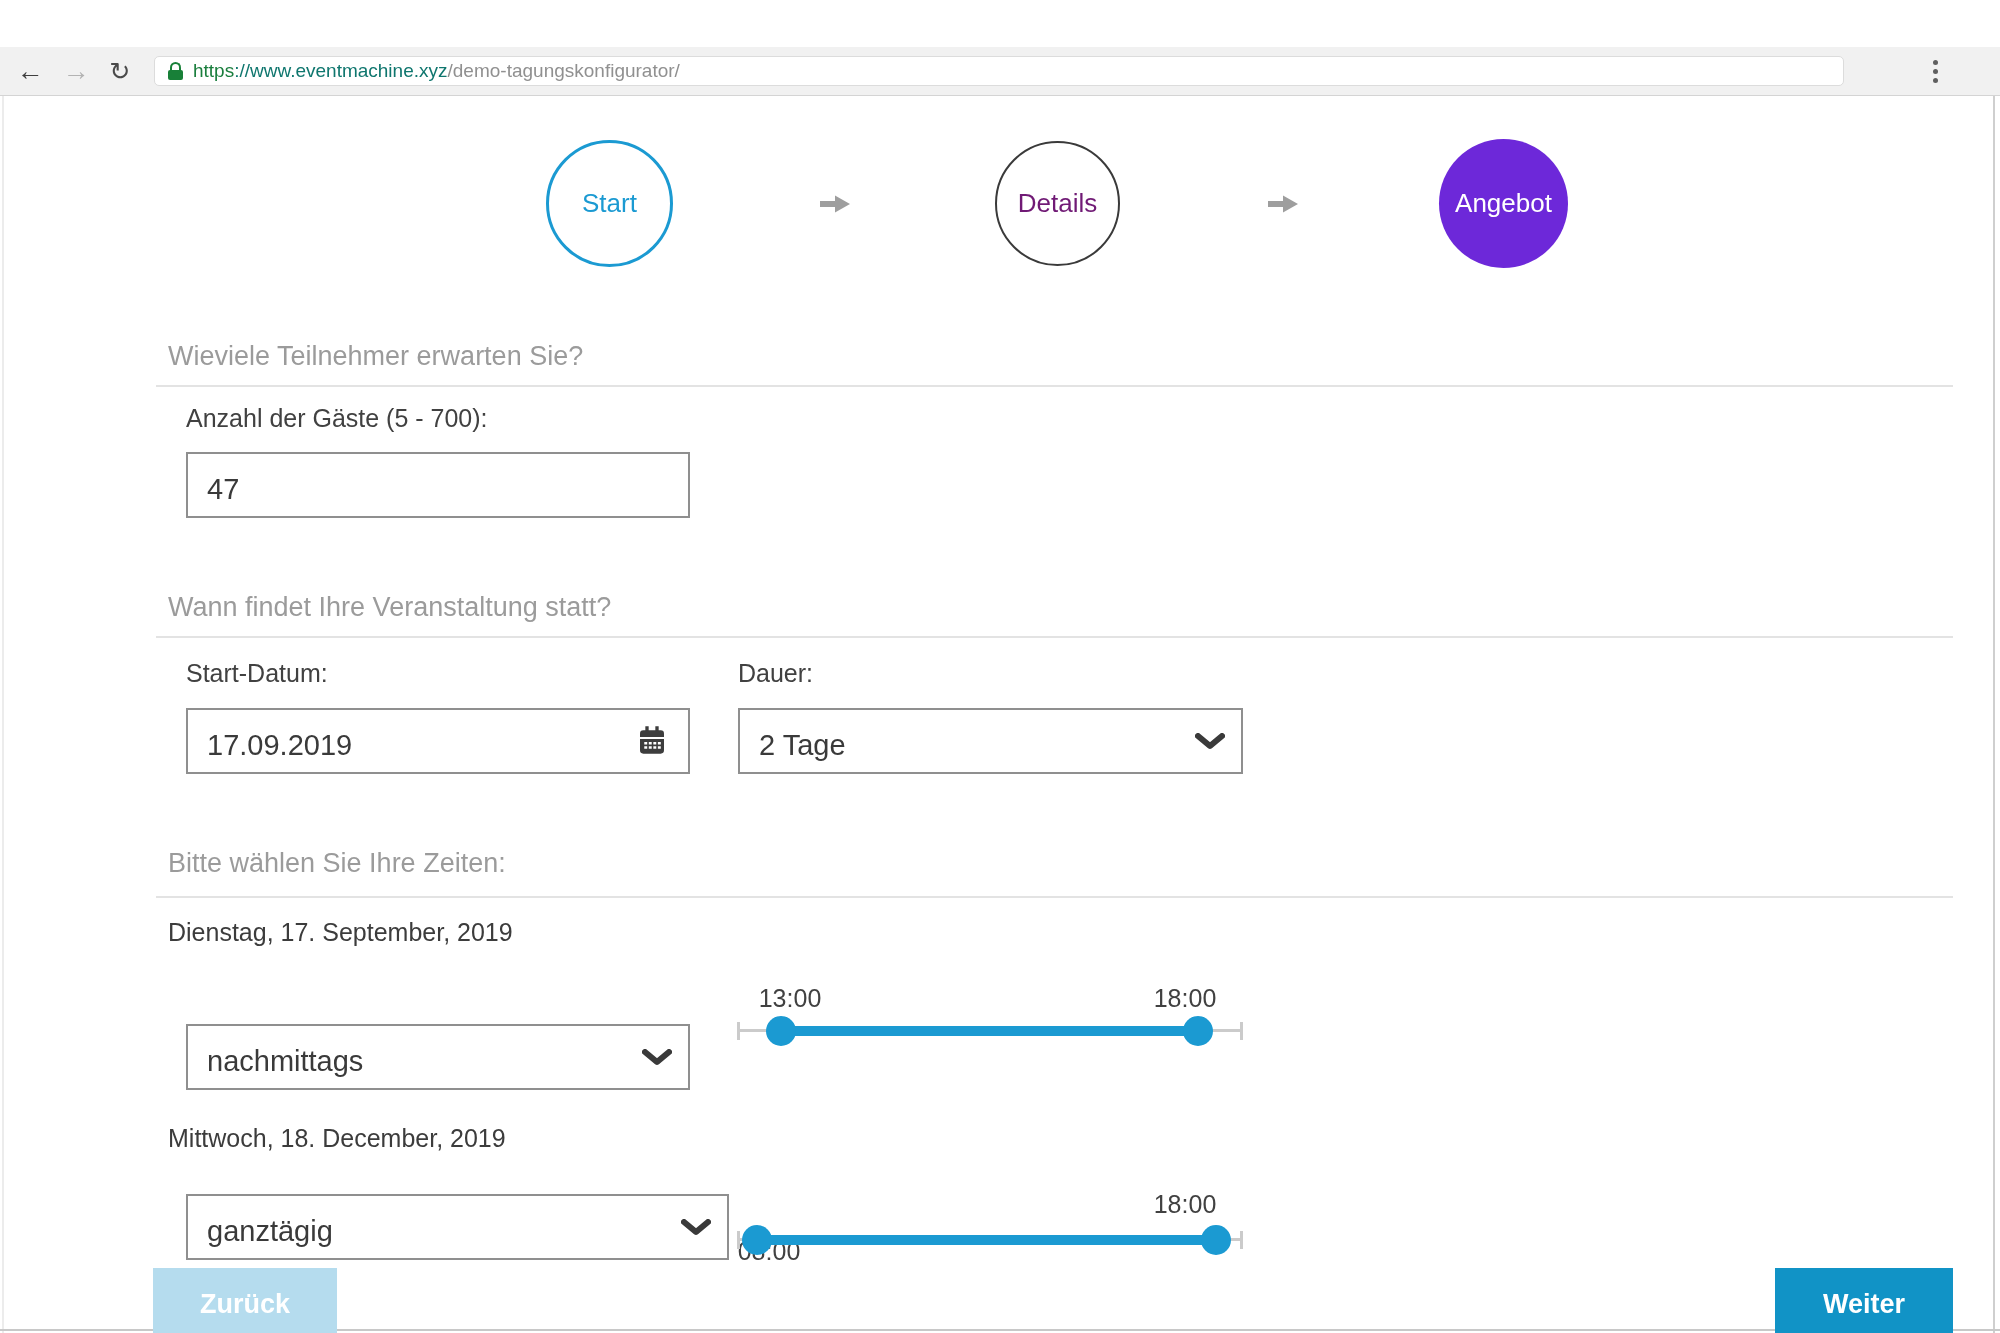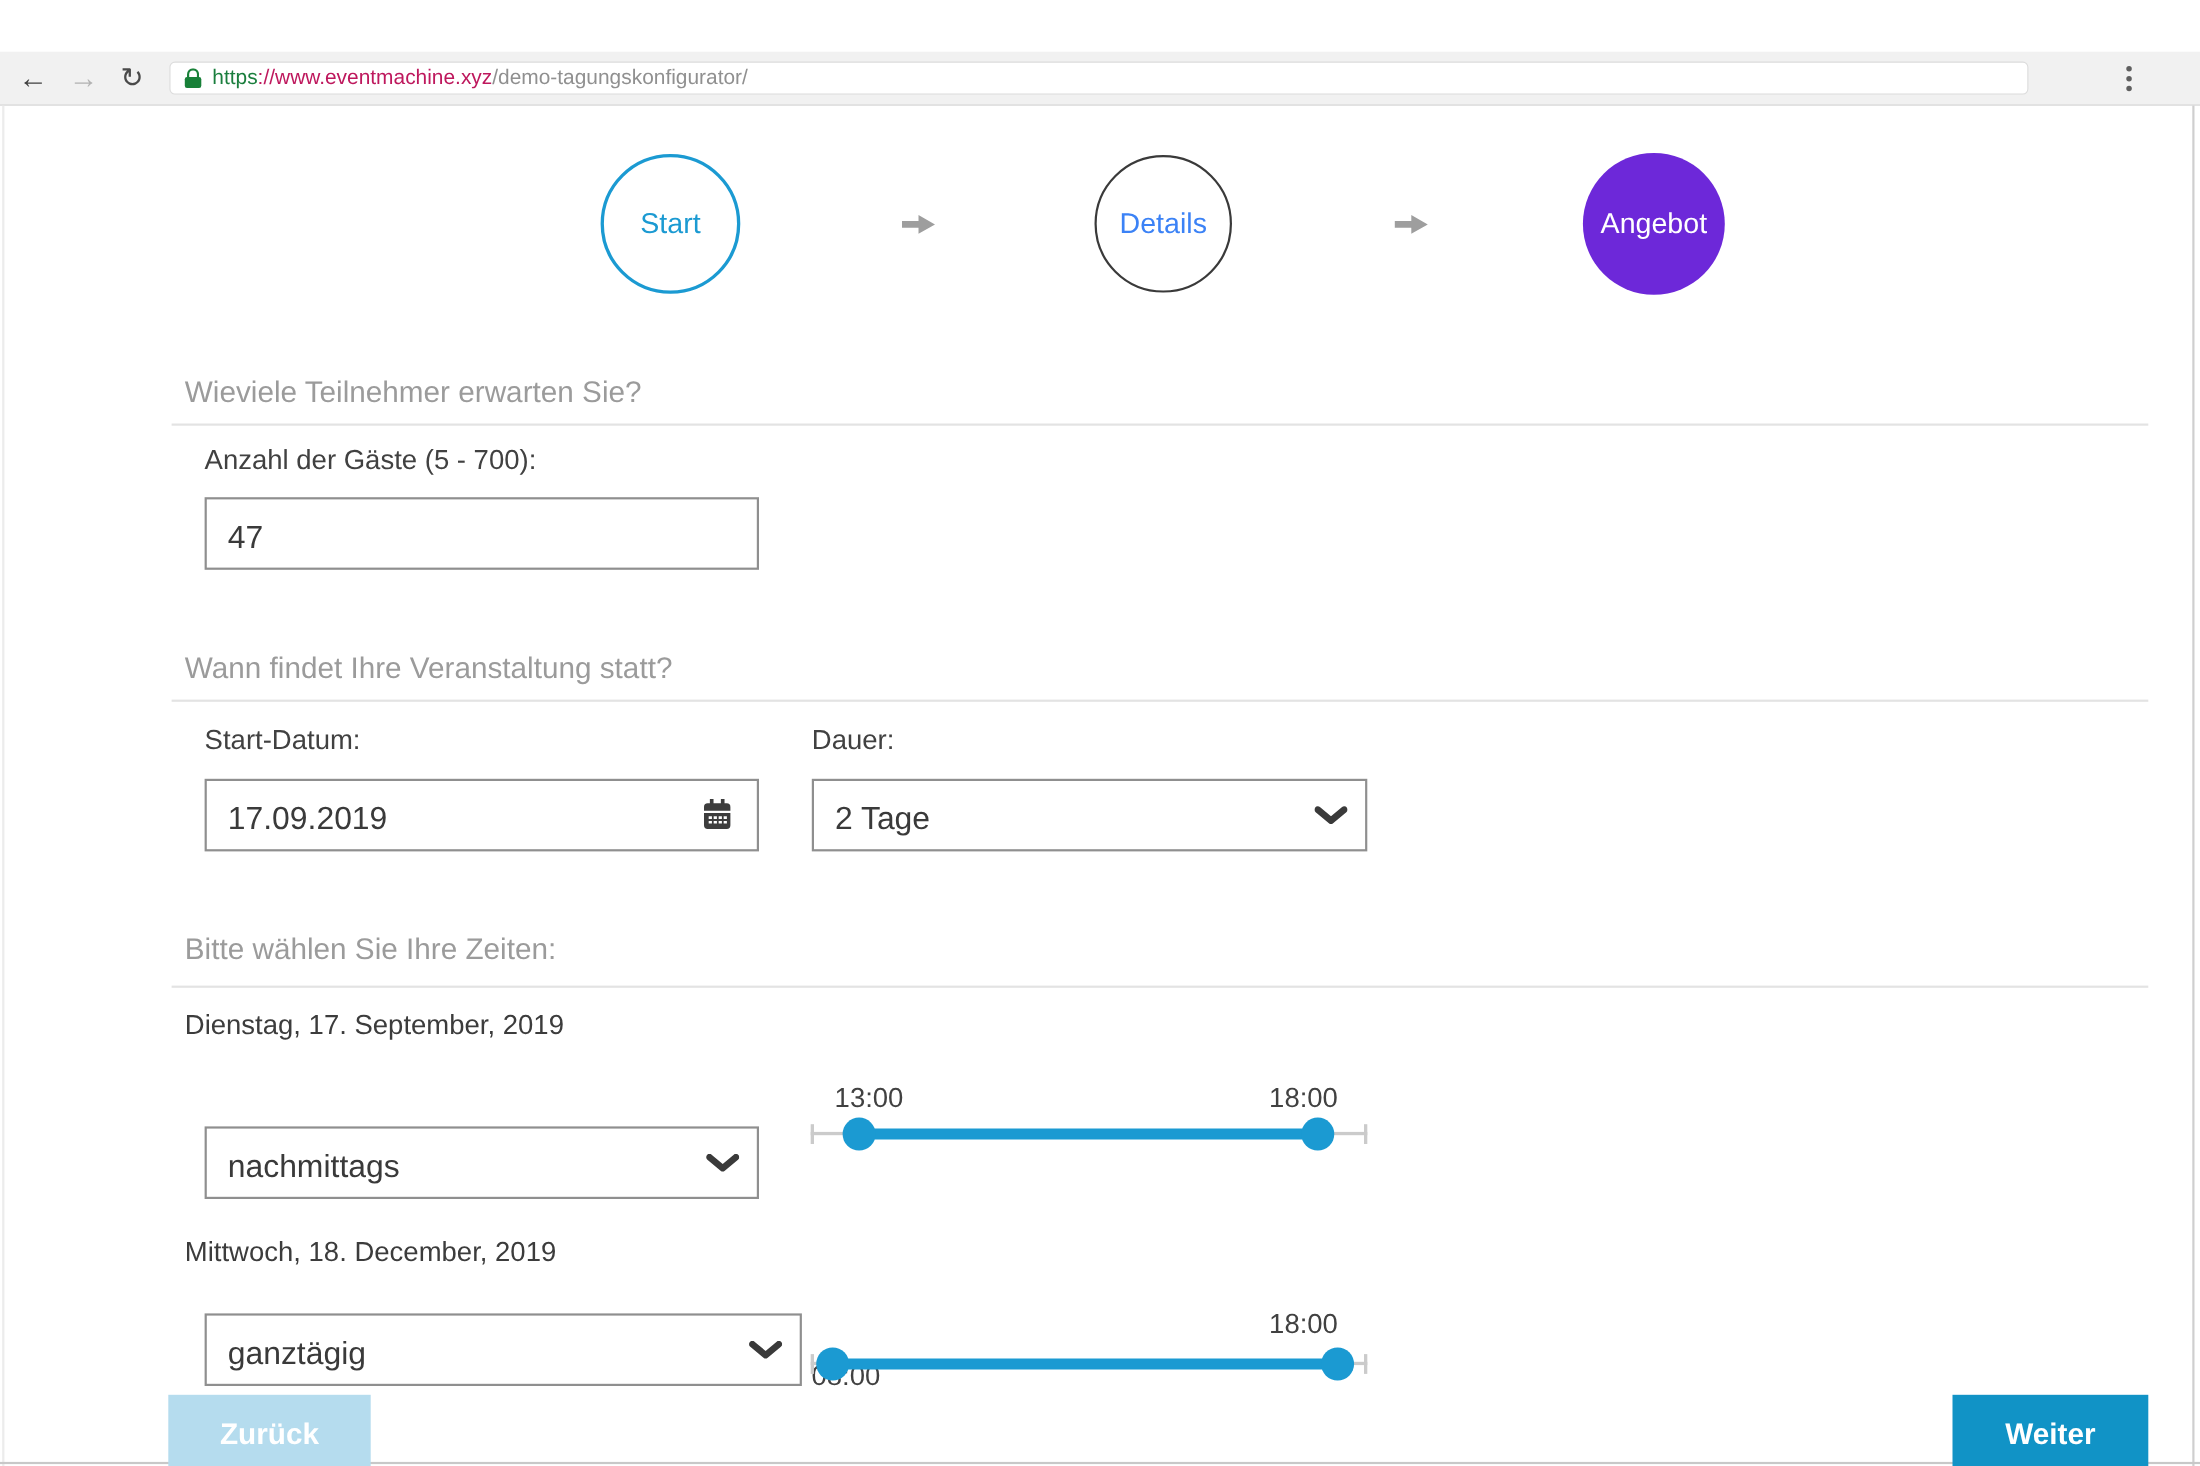--- a/index.html
+++ b/index.html
@@ -43,33 +43,33 @@
   .nav-reload{left:102px;color:#4a4a4a;font-size:25px;}
   .urlbar{
     position:absolute;left:154px;top:9px;width:1690px;height:30px;background:#fff;
     border:1px solid #dcdcdc;border-radius:5px;box-sizing:border-box;
   }
   .lock{position:absolute;left:13px;top:5px;width:15px;height:19px;}
   .lock .shackle{position:absolute;left:2px;top:0;width:7px;height:8px;border:2.5px solid #188038;border-bottom:none;border-radius:6px 6px 0 0;}
   .lock .body{position:absolute;left:0;top:8px;width:15px;height:10px;background:#188038;border-radius:2px;}
   .urltext{position:absolute;left:38px;top:0;height:28px;line-height:28px;font-size:19px;white-space:nowrap;}
   .u-scheme{color:#1a7e3d;}
-  .u-host{color:#be185d;}
+  .u-host{color:#0f766e;}
   .u-path{color:#909090;}
   .menu-dots{position:absolute;left:1921px;top:10px;width:28px;height:30px;}
   .menu-dots i{position:absolute;left:12px;width:5px;height:5px;border-radius:50%;background:#5f5f5f;}
   .menu-dots i:nth-child(1){top:3px;}.menu-dots i:nth-child(2){top:12px;}.menu-dots i:nth-child(3){top:21px;}
   .edge{position:absolute;top:96px;bottom:0;width:2px;background:#d9d9d9;}
   .edge.left{left:2px;background:#ececec;}
   .edge.right{left:1993px;background:#cfcfcf;}
   .bottom-line{position:absolute;left:0;top:1329px;width:2000px;height:2px;background:#c8c8c8;z-index:1;}
   
   .step{position:absolute;border-radius:50%;display:flex;align-items:center;justify-content:center;font-size:26px;box-sizing:border-box;}
   .step-start{left:546px;top:140px;width:127px;height:127px;border:3px solid #1b9ad2;color:#1b9ad2;}
-  .step-details{left:995px;top:141px;width:125px;height:125px;border:2px solid #3a3a3a;color:#3b82f6;}
+  .step-details{left:995px;top:141px;width:125px;height:125px;border:2px solid #3a3a3a;color:#701a75;}
   .step-angebot{left:1439px;top:139px;width:129px;height:129px;color:#fff;}
   .step-arrow{position:absolute;width:34px;height:24px;}
   .arrow1{left:818px;top:192px;}
   .arrow2{left:1266px;top:192px;}
   
   .h-section{position:absolute;left:168px;font-size:27px;color:#9b9b9b;white-space:nowrap;}
   .divider{position:absolute;left:156px;width:1797px;height:2px;background:#e3e3e3;}
   .field-label{position:absolute;font-size:25px;color:#414141;white-space:nowrap;}
   .day-label{position:absolute;left:168px;font-size:25px;color:#3c3c3c;white-space:nowrap;}
   .box{

